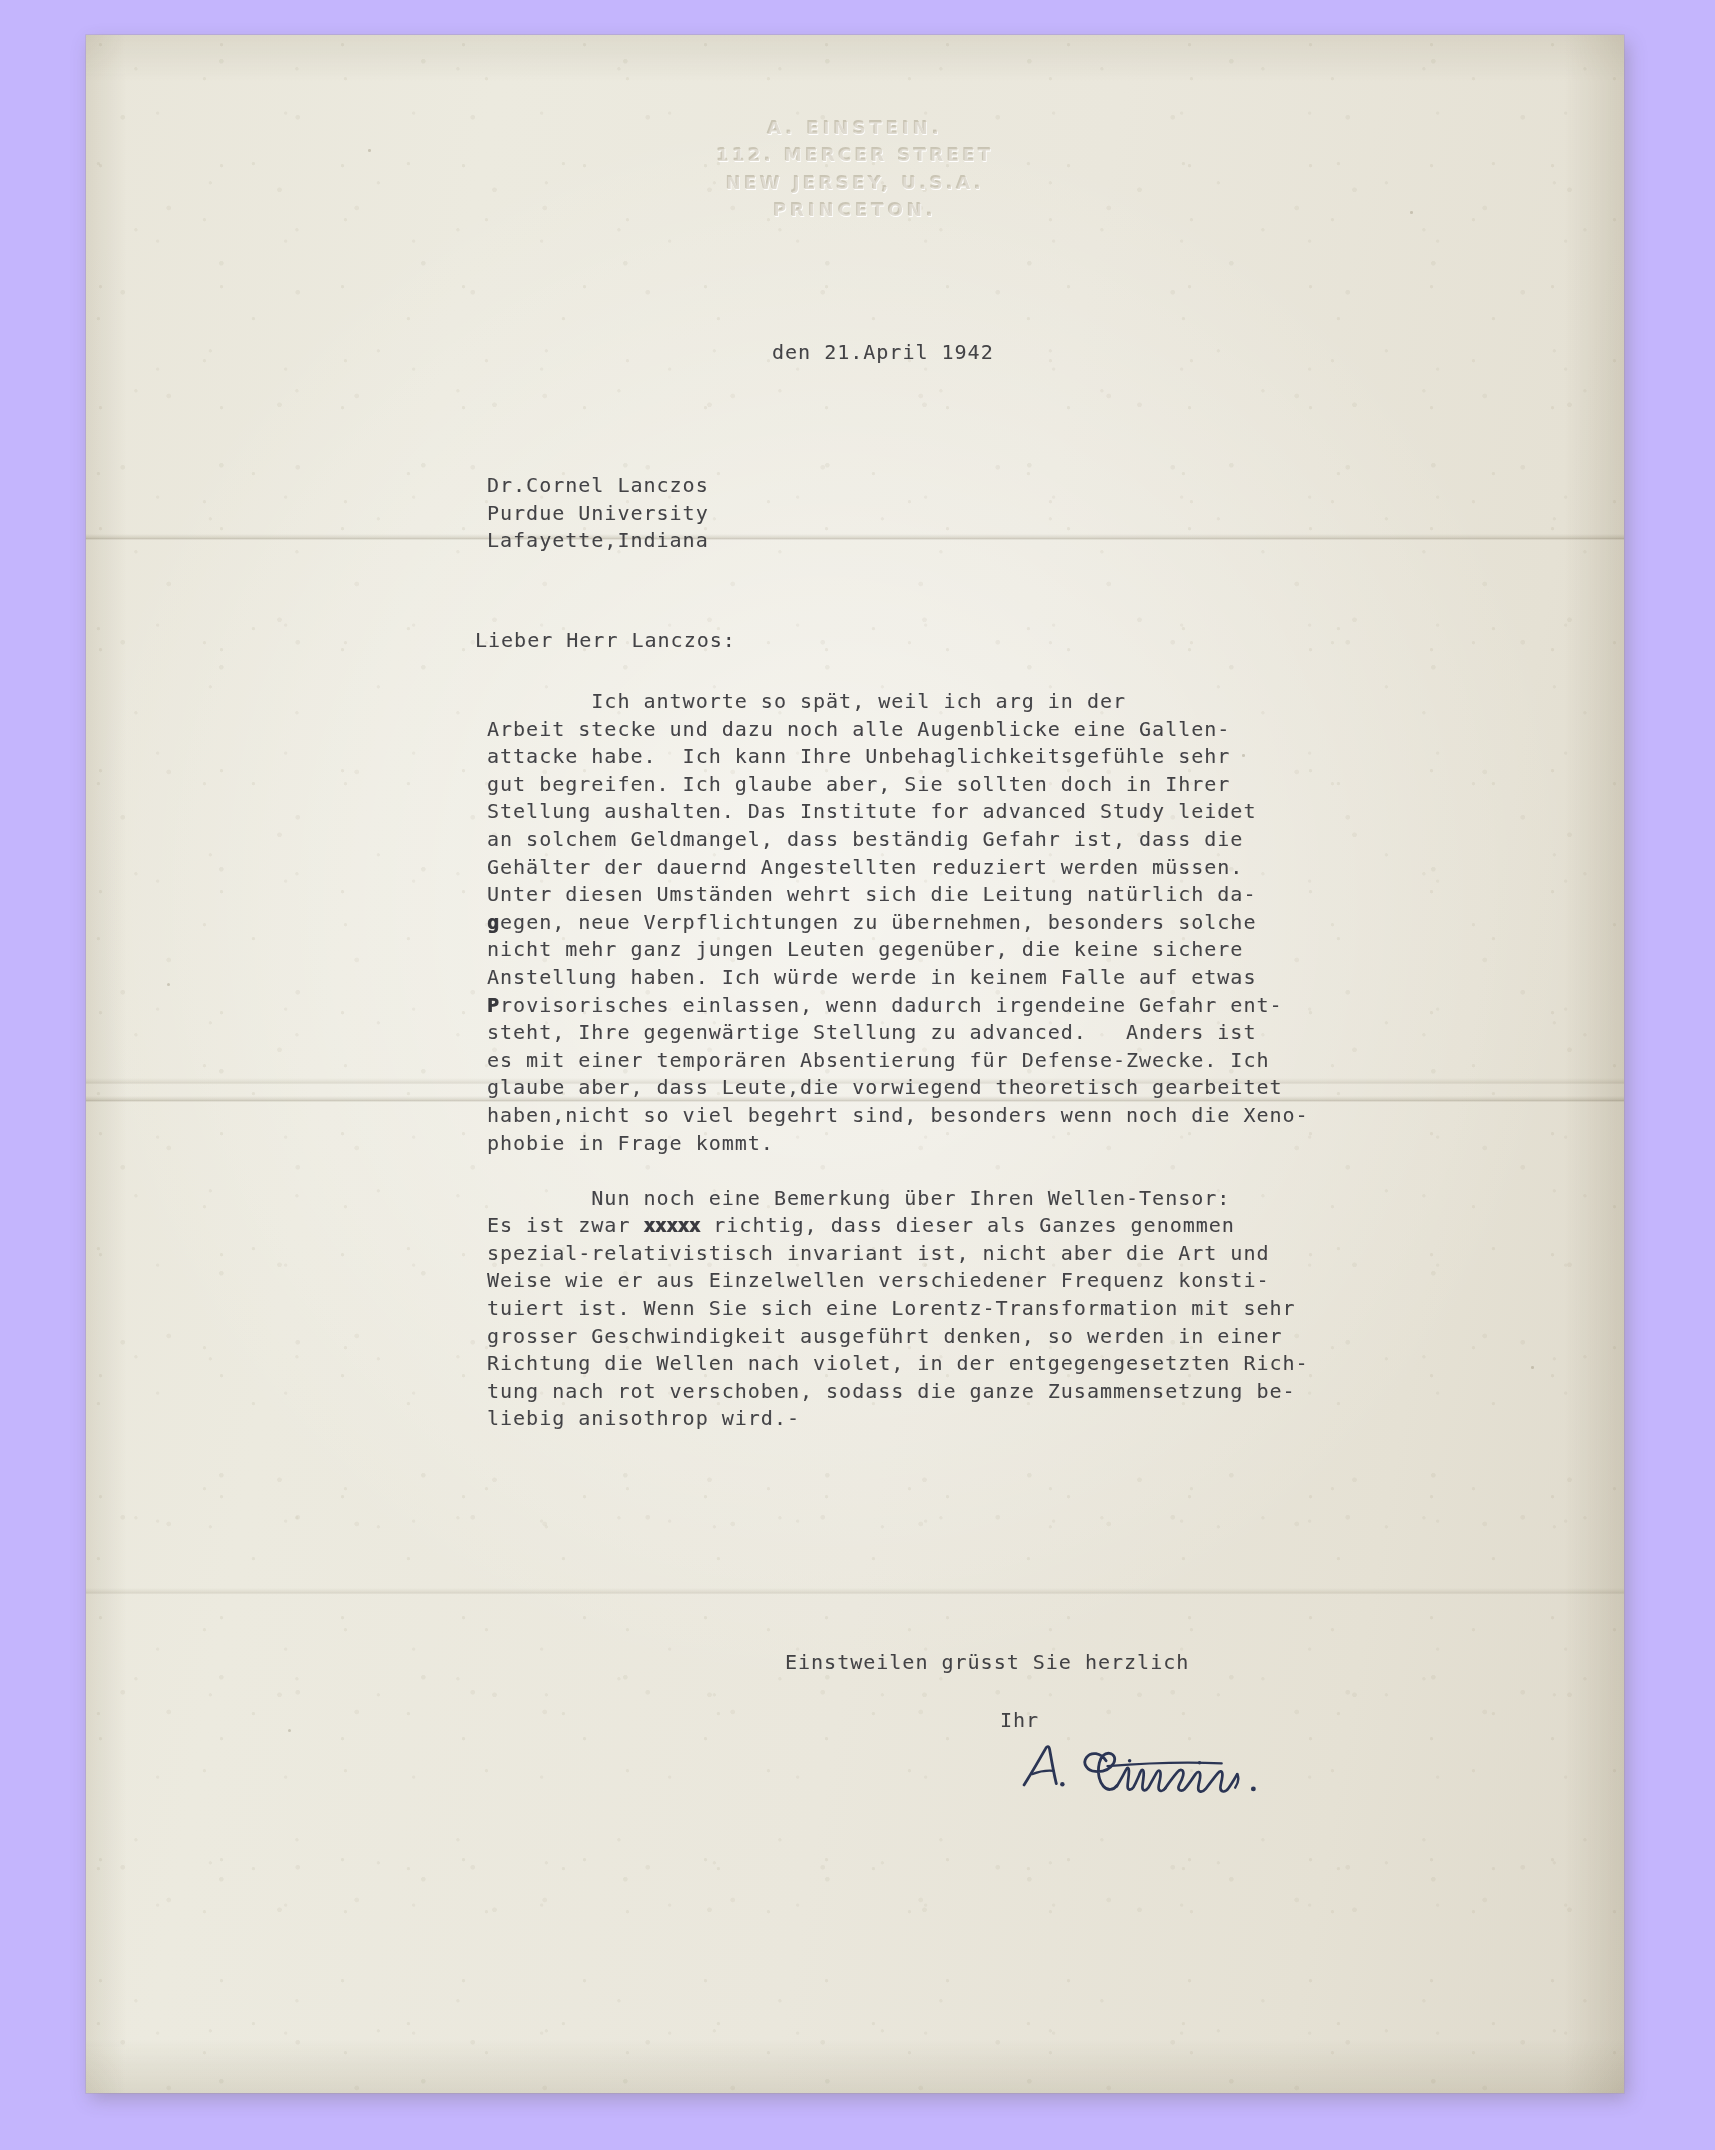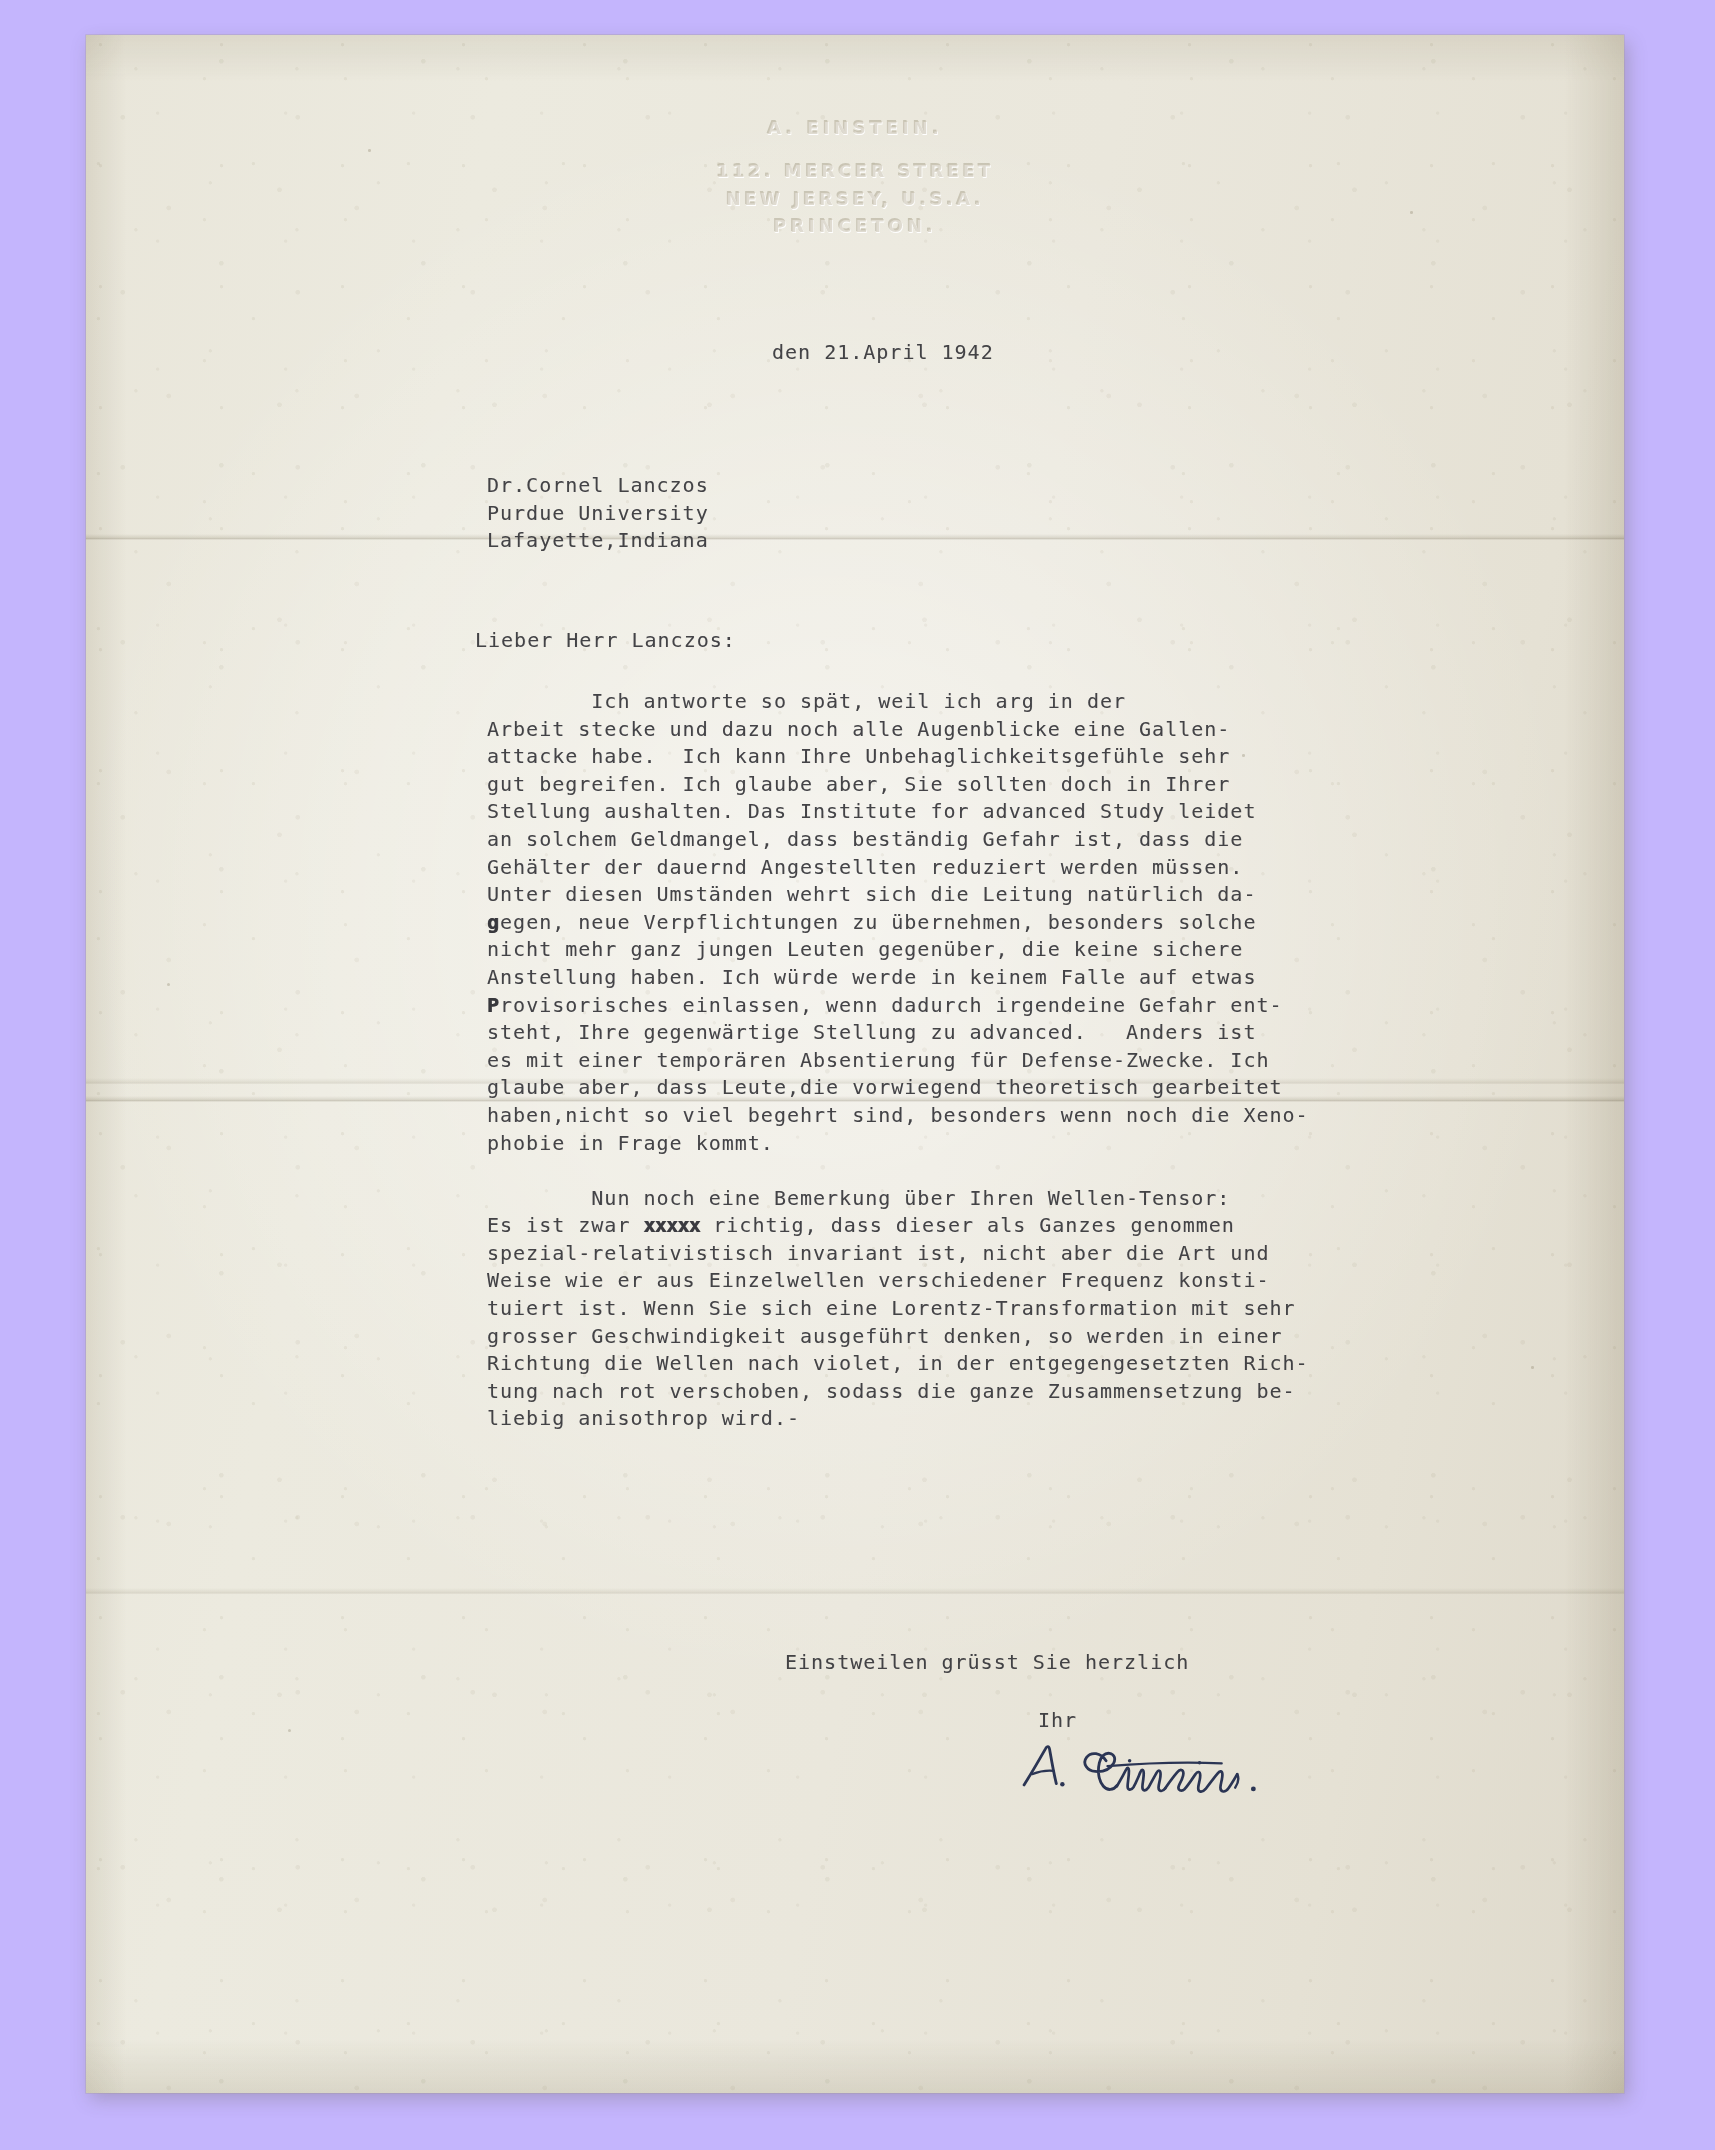--- a/index.html
+++ b/index.html
@@ -116,21 +116,21 @@
     font-weight: 700;
     letter-spacing: 3.4px;
     color: rgba(205,199,182,0.62);
     text-shadow:
       0.7px 0.7px 0 rgba(255,255,255,0.95),
       -0.7px -0.7px 0 rgba(150,142,118,0.40),
       0 1.3px 0.7px rgba(255,255,255,0.6);
     line-height: 1.52;
   }
   #letterhead .lh-1 { font-size: 18px; letter-spacing: 4px; }
-  #letterhead .lh-2 { font-size: 18px; letter-spacing: 3.4px; margin-top: 16px; }
+  #letterhead .lh-2 { font-size: 18px; letter-spacing: 3.4px; }
   #letterhead .lh-3 { font-size: 18px; letter-spacing: 4px; }
   #letterhead .lh-4 { font-size: 18px; letter-spacing: 3.4px; }
 
   
   .typed {
     position: absolute;
     z-index: 5;
     font-family: "DejaVu Sans Mono", monospace;
     font-size: 20px;
     line-height: 27.6px;
@@ -162,21 +162,21 @@
     top: 653px;
   }
   #body-block .para { margin: 0; }
   #body-block .para-gap { height: 27.6px; }
 
   #closing-line {
     left: 699px;
     top: 1614px;
   }
   #sign-off {
-    left: 952px;
+    left: 914px;
     top: 1672px;
   }
 
   
   .struck {
     position: relative;
     color: #23232a;
     opacity: 1;
     letter-spacing: -0.7px;
     font-weight: 700;

